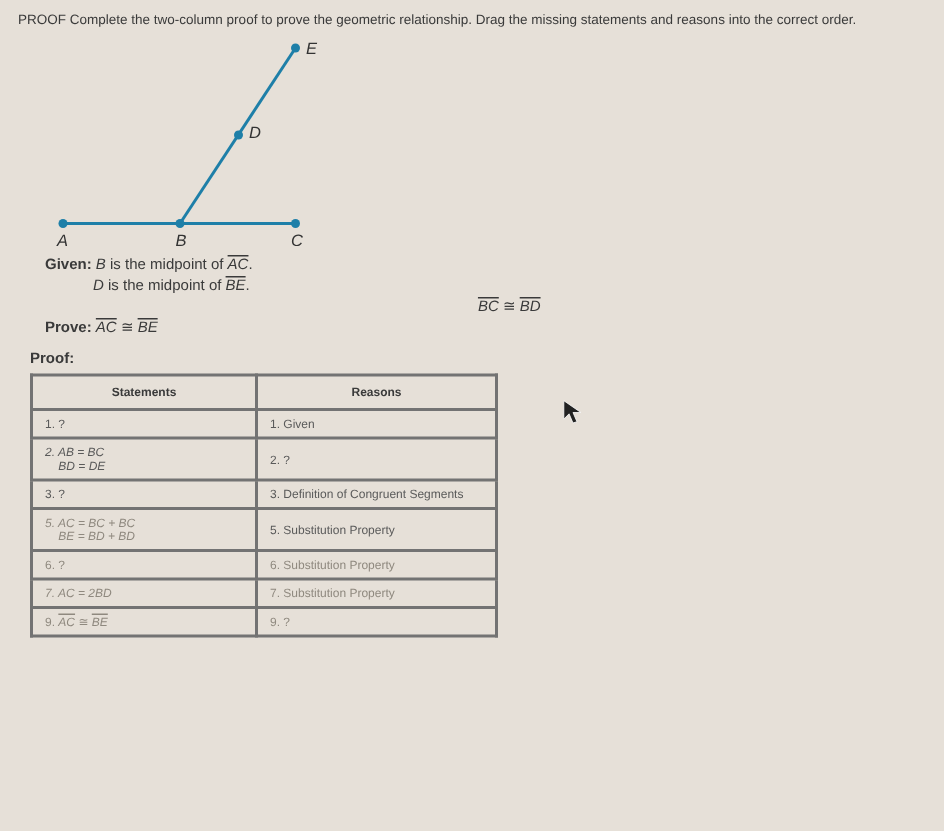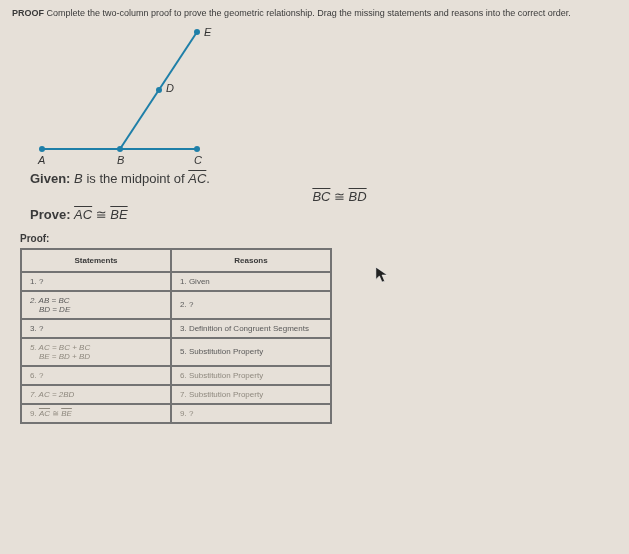--- a/index.html
+++ b/index.html
@@ -11,32 +11,32 @@
     overflow: hidden;
     padding: 8px 12px;
     color: #3a3a3a;
     font-size: 9px;
     position: relative;
   }
   .title {
     font-size: 9px;
     margin-bottom: 6px;
   }
-  .title b { font-weight: bold; }
+  .title b { font-weight: normal; }
   .figure {
     margin: 6px 0 6px 20px;
     position: relative;
     width: 200px;
     height: 140px;
   }
   svg.geom { display:block; }
   .given {
     margin: 4px 0 2px 18px;
     line-height: 1.4;
-    font-size: 13px;
+    font-size: 10px;
   }
   .given .lbl { font-weight: bold; }
   .over { text-decoration: overline; }
   .italic { font-style: italic; }
   .proof-lbl {
     font-weight: bold;
     margin: 8px 0 4px 8px;
     font-size: 10px;
   }
   table.proof {
@@ -93,20 +93,23 @@
     <text x="134" y="68" font-size="11" font-style="italic" fill="#333">D</text>
     <text x="172" y="12" font-size="11" font-style="italic" fill="#333">E</text>
   </svg>
 </div>
 
 <div class="given">
   <div>
     <span class="lbl">Given:</span>
     <span class="italic">B</span><span> is the midpoint of </span><span class="over italic">AC</span>.
   </div>
+  <div style="padding-left:32px;">
+    <span class="italic">D</span><span> is the midpoint of </span><span class="over italic">BE</span>.
+  </div>
   <div style="padding-left:32px;text-align:center;">
     <span class="over italic">BC</span> ≅ <span class="over italic">BD</span>
   </div>
   <div>
     <span class="lbl">Prove:</span>
     <span class="over italic">AC</span> ≅ <span class="over italic">BE</span>
   </div>
 </div>
 
 <div class="proof-lbl">Proof:</div>

